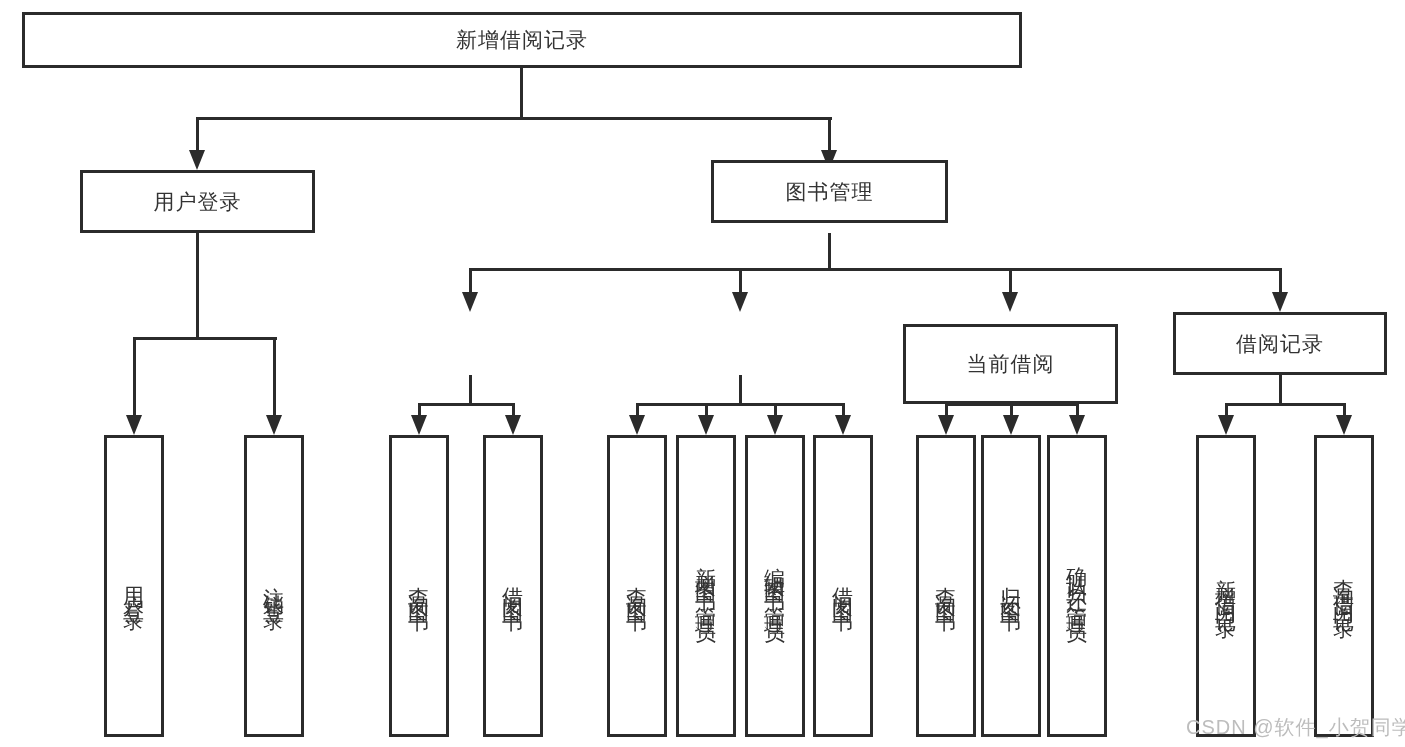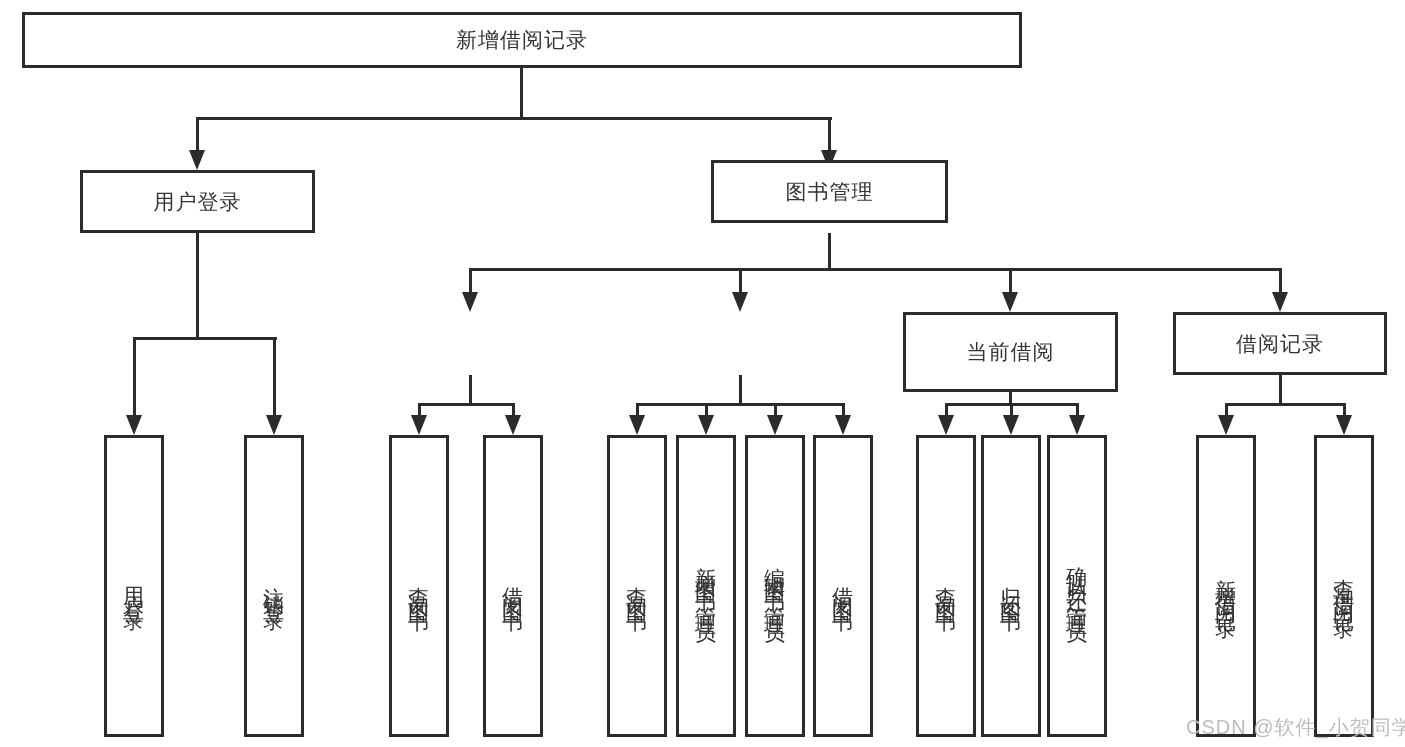--- a/index.html
+++ b/index.html
@@ -86,21 +86,21 @@
   <div class="hline" style="left:469px;top:268px;width:813px;height:3px;"></div>
   <div class="vline" style="left:469px;top:268px;width:3px;height:28px;"></div>
   <div class="arrow" style="left:462px;top:292px;"></div>
   <div class="vline" style="left:739px;top:268px;width:3px;height:28px;"></div>
   <div class="arrow" style="left:732px;top:292px;"></div>
   <div class="vline" style="left:1009px;top:268px;width:3px;height:28px;"></div>
   <div class="arrow" style="left:1002px;top:292px;"></div>
   <div class="vline" style="left:1279px;top:268px;width:3px;height:28px;"></div>
   <div class="arrow" style="left:1272px;top:292px;"></div>
 
-  <div class="box" style="left:903px;top:312px;width:215px;height:80px;">
+  <div class="box" style="left:903px;top:324px;width:215px;height:80px;">
     <span>当前借阅</span>
   </div>
   <div class="box" style="left:1173px;top:312px;width:214px;height:63px;">
     <span>借阅记录</span>
   </div>
 
   <div class="vline" style="left:469px;top:375px;width:3px;height:31px;"></div>
   <div class="hline" style="left:418px;top:403px;width:97px;height:3px;"></div>
   <div class="vline" style="left:418px;top:403px;width:3px;height:14px;"></div>
   <div class="arrow" style="left:411px;top:415px;"></div>

